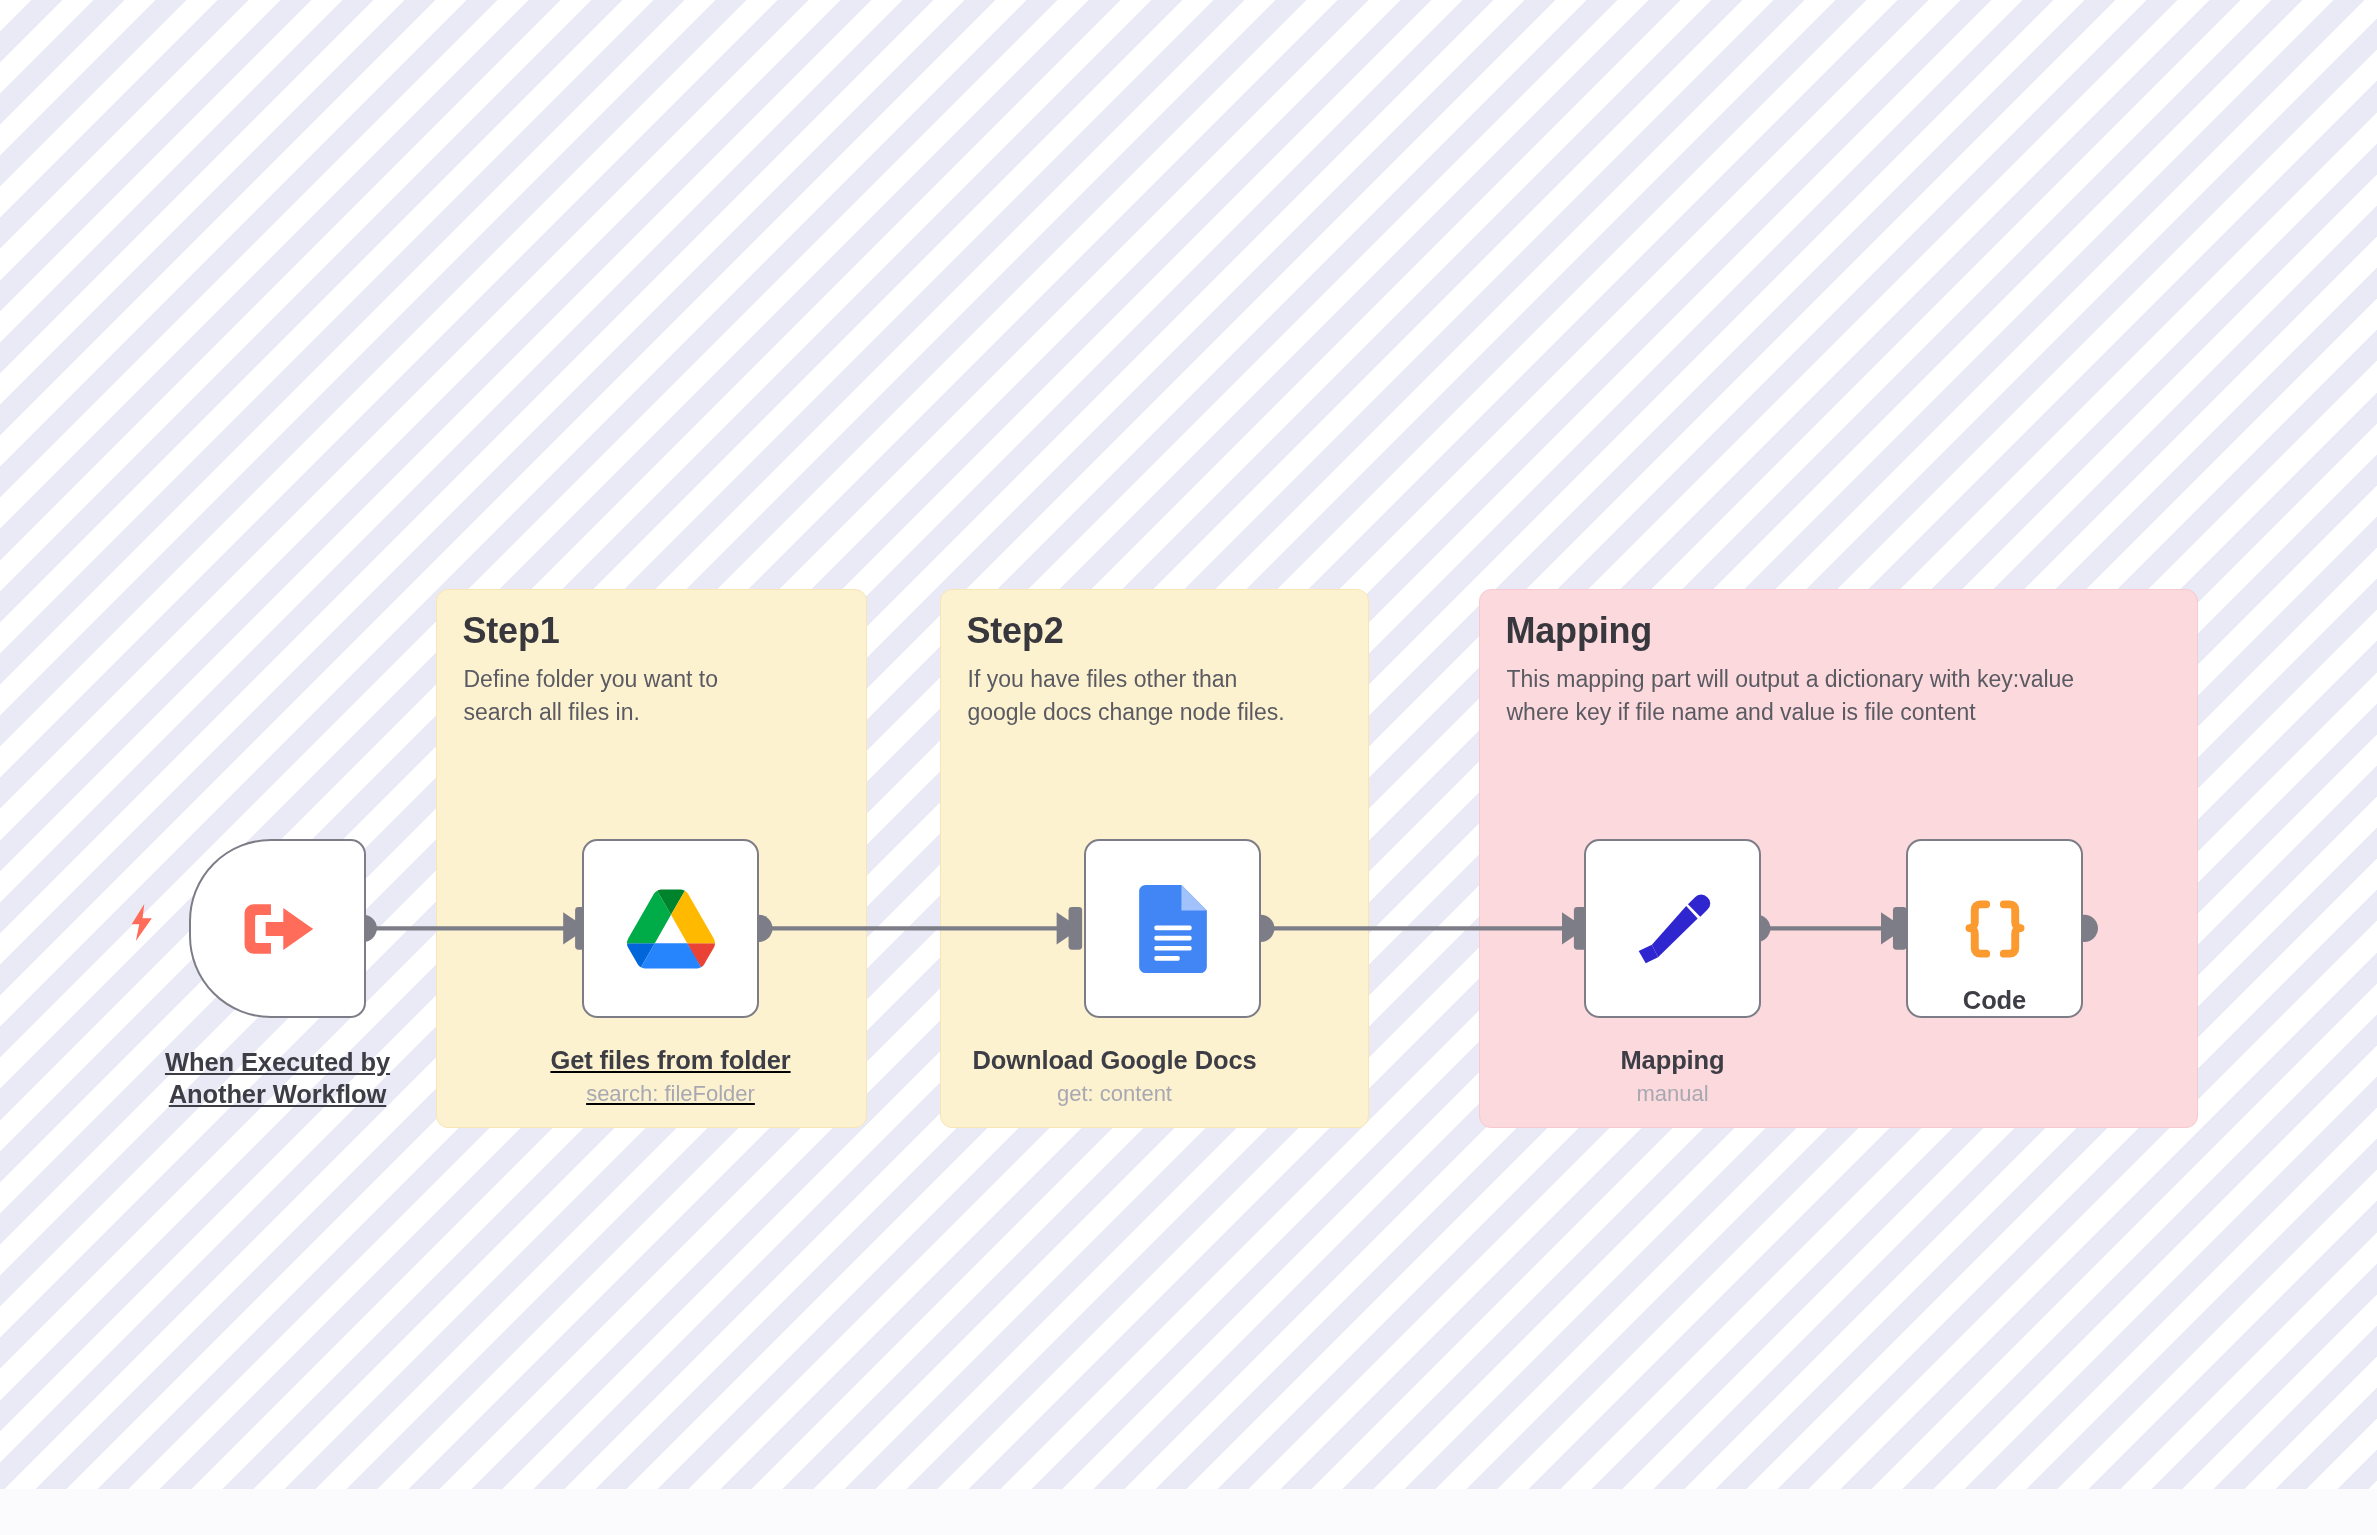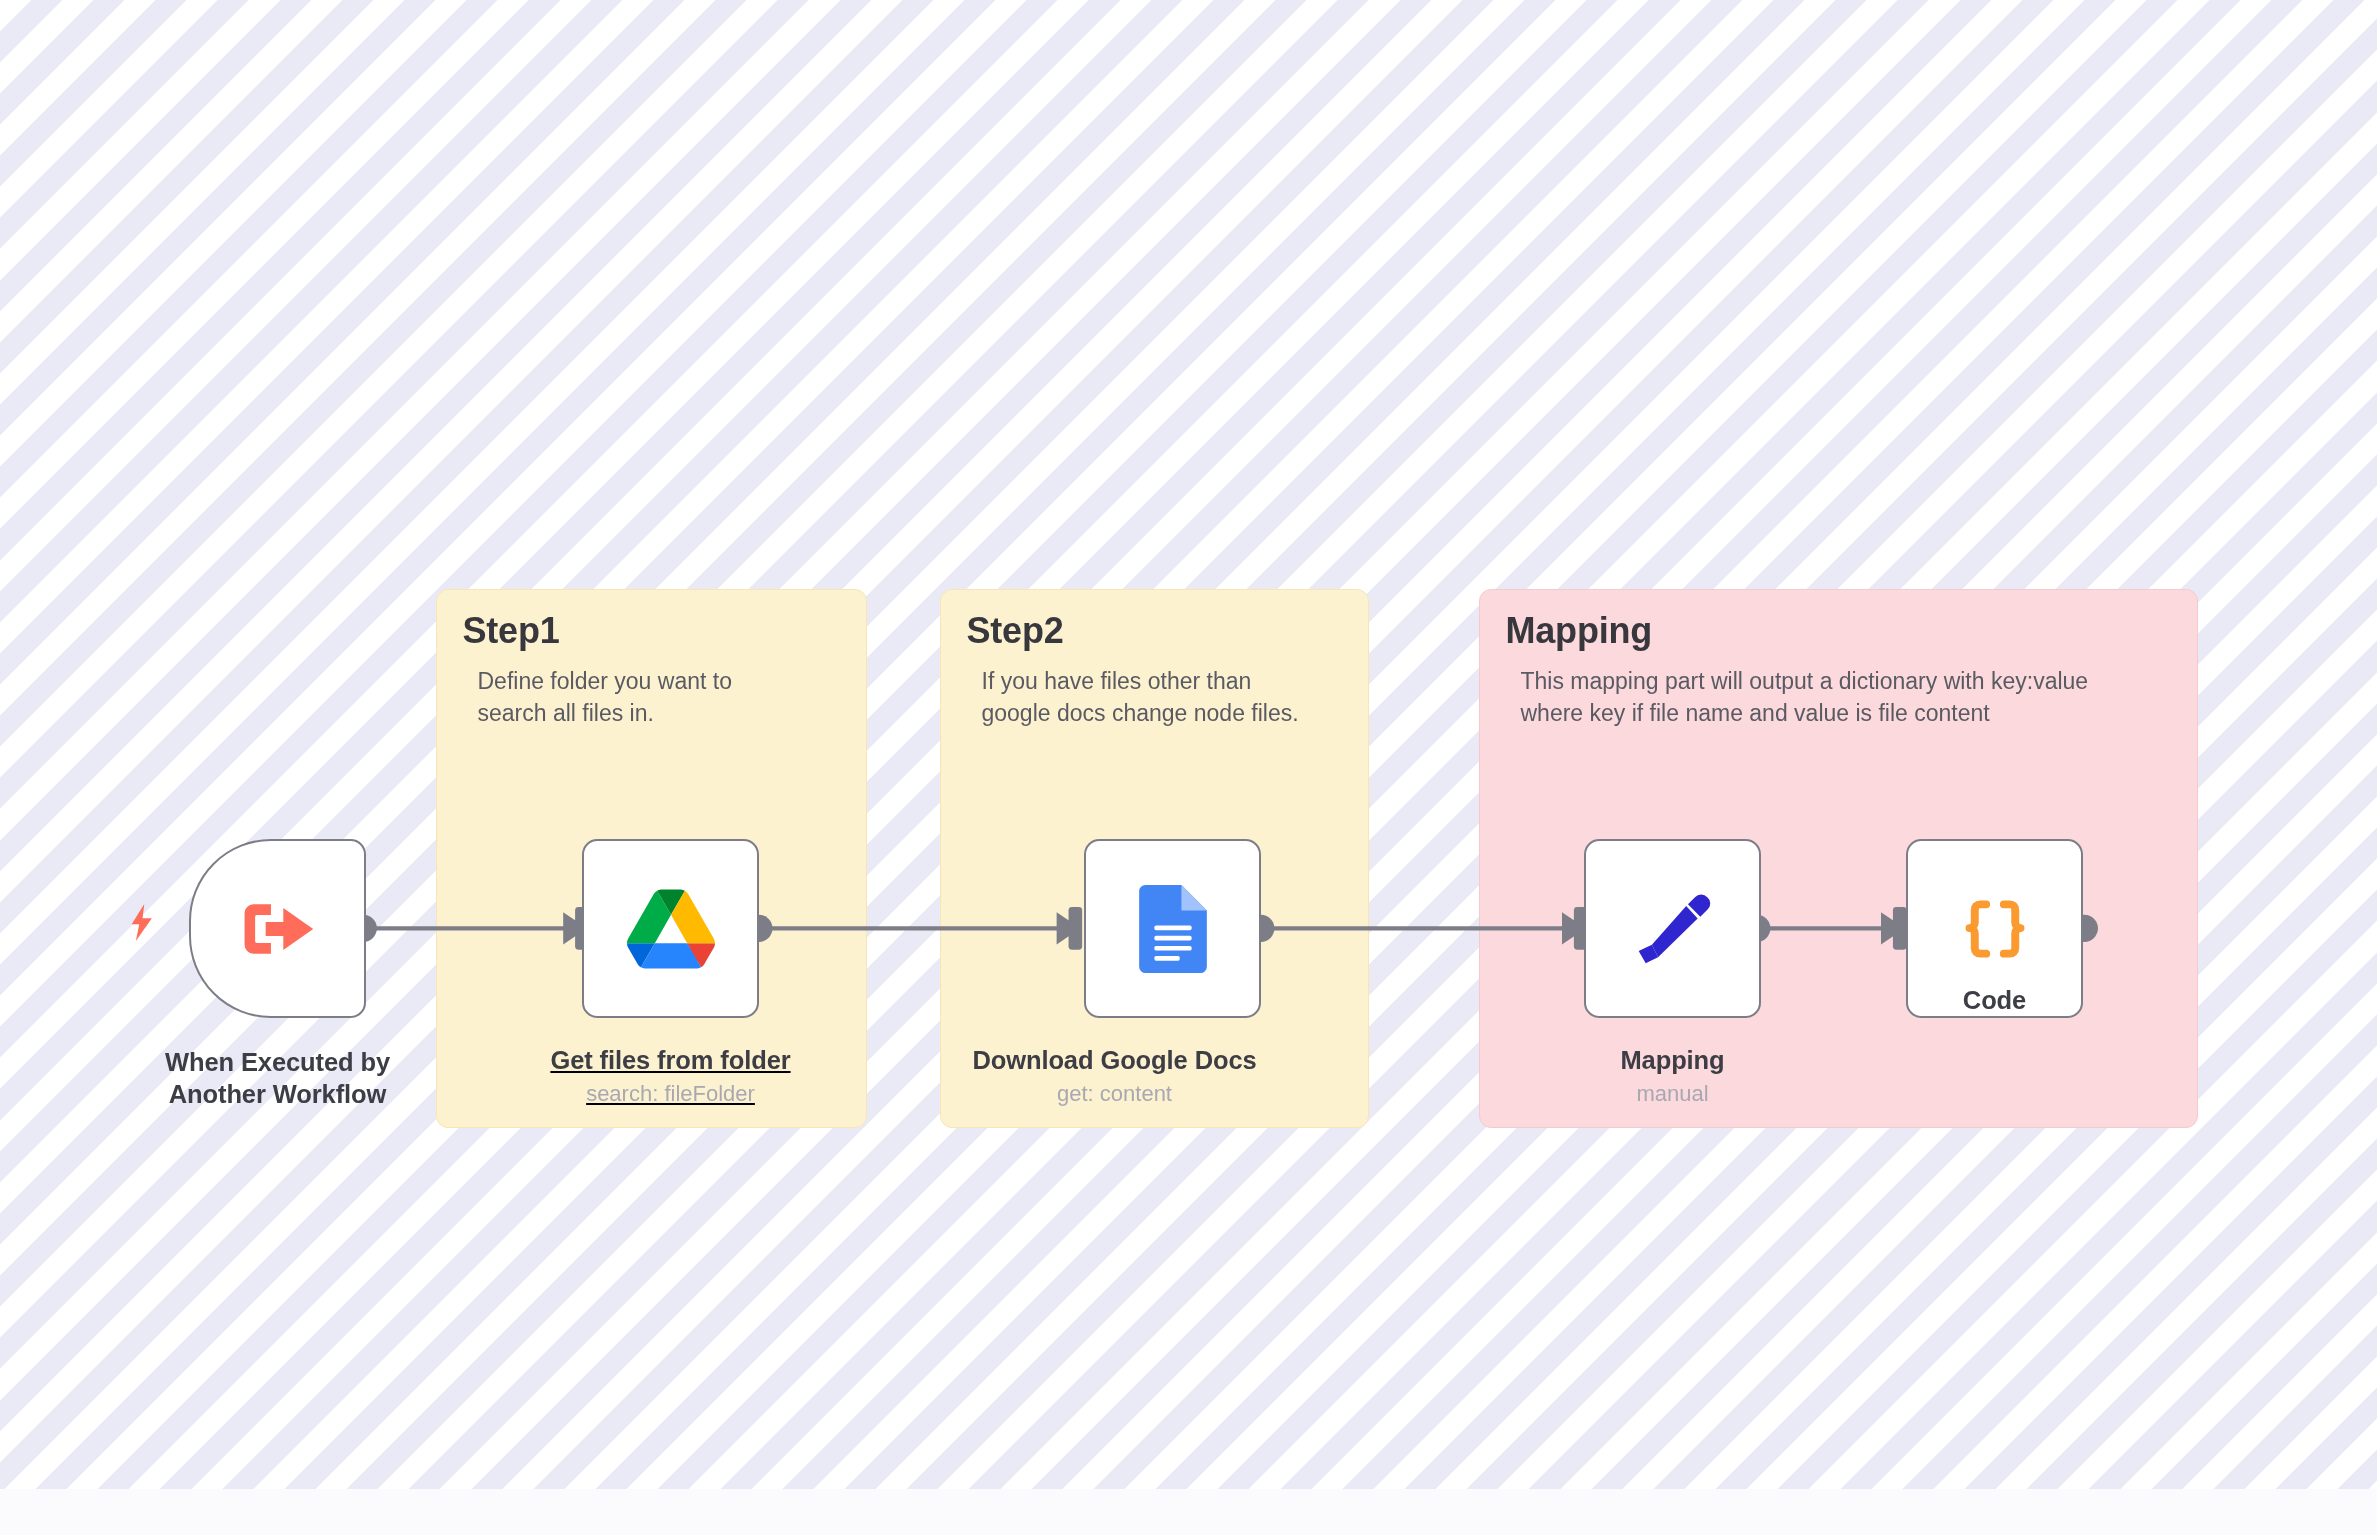--- a/index.html
+++ b/index.html
@@ -46,21 +46,21 @@
   }
   .sticky-title {
     margin: 0 0 13.6px 0;
     font-size: 36px;
     font-weight: 700;
     line-height: 1.05;
     color: #37373d;
     letter-spacing: -0.2px;
   }
   .sticky-body {
-    margin: 15px;
+    margin: 1px;
     font-size: 23px;
     line-height: 1.42;
     color: #5a5a63;
     white-space: pre-line;
   }
 
   
   #wires {
     position: absolute;
     left: 0;
@@ -185,21 +185,21 @@
   </svg>
 
   <div class="node trigger" style="left:189px; top:839px;">
     <svg class="node-icon" viewBox="0 0 100 100">
       <path d="M42 22 L22 22 A10 10 0 0 0 12 32 L12 68 A10 10 0 0 0 22 78 L42 78
                L42 66 L26 66 A2 2 0 0 1 24 64 L24 36 A2 2 0 0 1 26 34 L42 34 Z" fill="#ff6d5a"></path>
       <path d="M56 26 L90 50 L56 74 L56 58 L36 58 L36 42 L56 42 Z" fill="#ff6d5a"></path>
     </svg>
   </div>
   <div class="node-labels" style="left:99px; top:1047px;">
-    <div class="node-name" style="white-space:pre-line;">When Executed by
+    <div class="node-name" style="white-space:pre-line;text-decoration:underline;">When Executed by
 Another Workflow</div>
   </div>
 
   <div class="node" style="left:582px; top:839px;">
     <svg class="node-icon" viewBox="0 0 87 78">
       <path d="M6.6 66.85 L10.45 73.5 A9 9 0 0 0 13.75 76.8 L27.5 53 L0 53 A9 9 0 0 0 1.2 57.5 Z" fill="#0066da"></path>
       <path d="M43.5 25 L29.75 1.2 A9 9 0 0 0 26.45 4.5 L1.2 48.5 A9 9 0 0 0 0 53 L27.5 53 Z" fill="#00ac47"></path>
       <path d="M73.25 76.8 A9 9 0 0 0 76.55 73.5 L78.15 70.75 L85.8 57.5 A9 9 0 0 0 87 53 L59.49 53 L65.34 64.5 Z" fill="#ea4335"></path>
       <path d="M43.5 25 L57.25 1.2 A8.9 8.9 0 0 0 53.5 0 L33.5 0 A9 9 0 0 0 29.75 1.2 Z" fill="#00832d"></path>
       <path d="M59.5 53 L27.5 53 L13.75 76.8 A8.9 8.9 0 0 0 17.5 78 L69.5 78 A8.9 8.9 0 0 0 73.25 76.8 Z" fill="#2684fc"></path>

